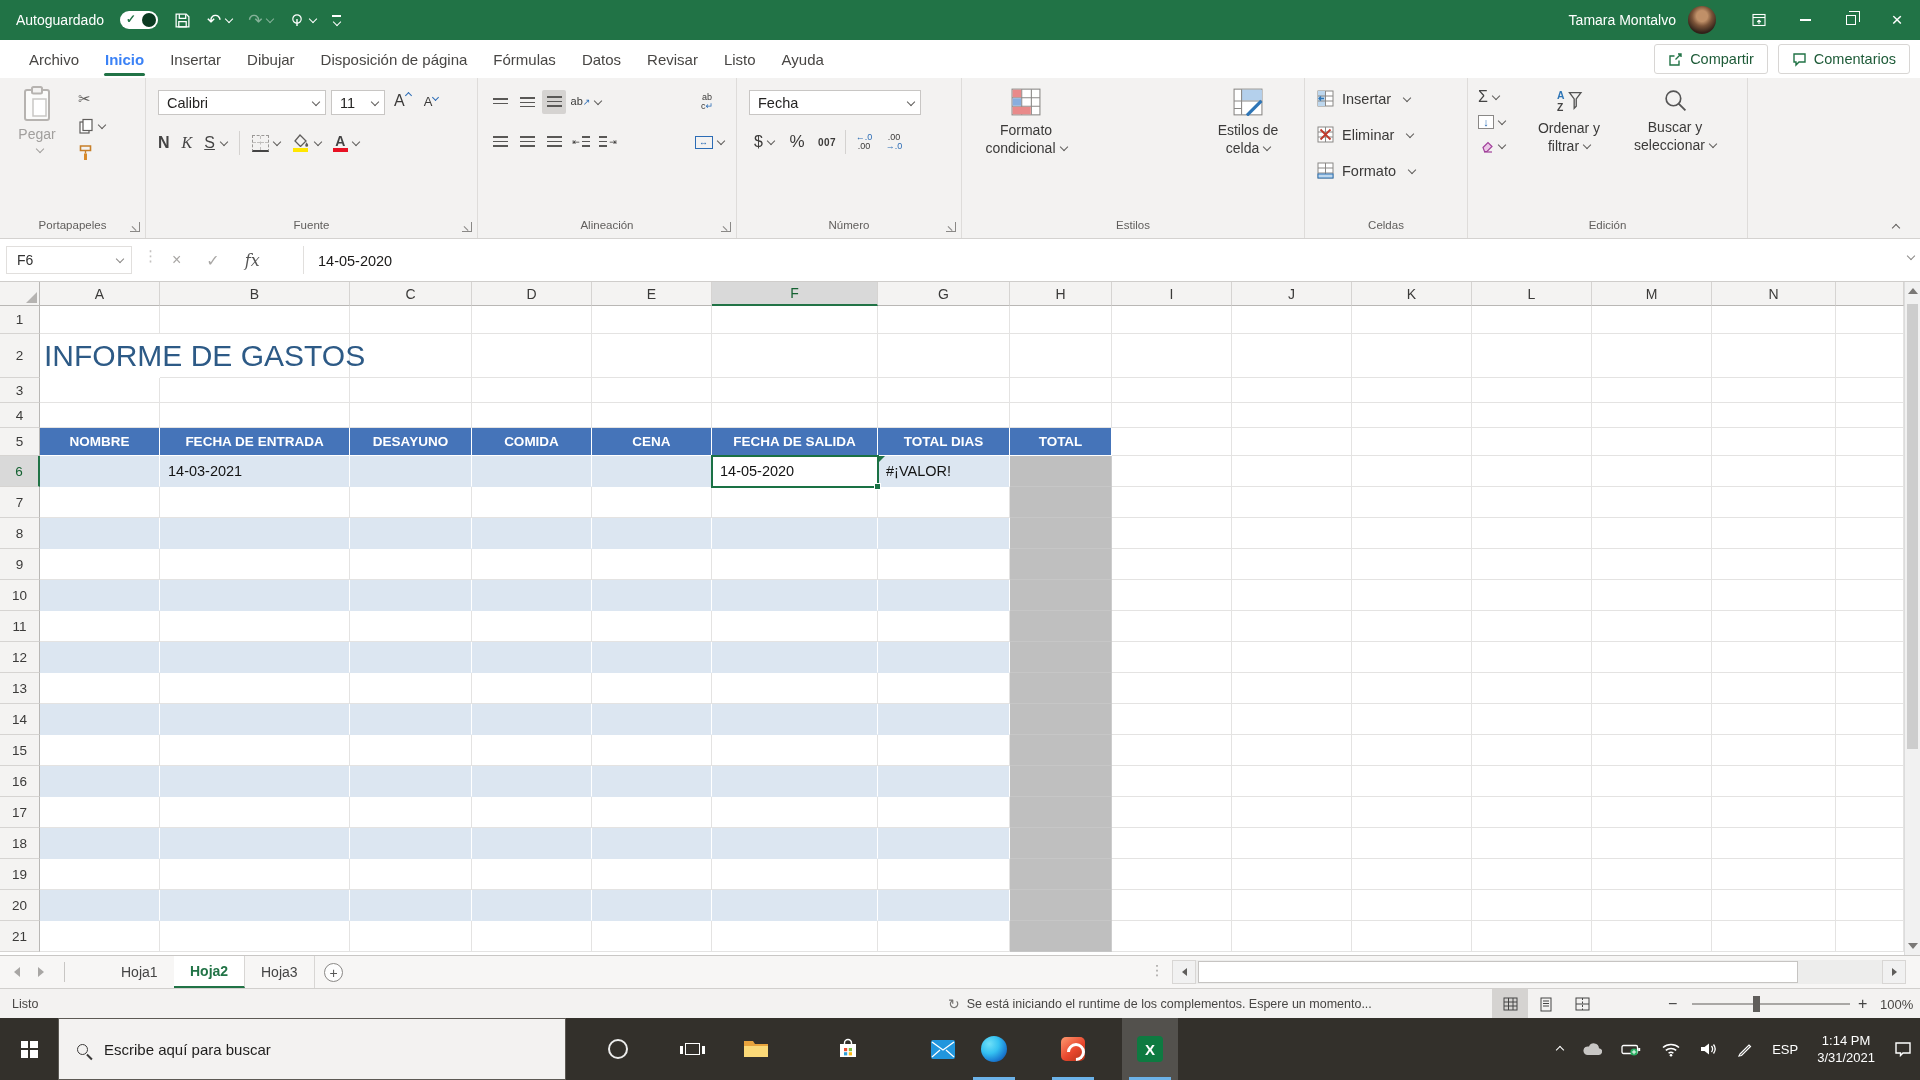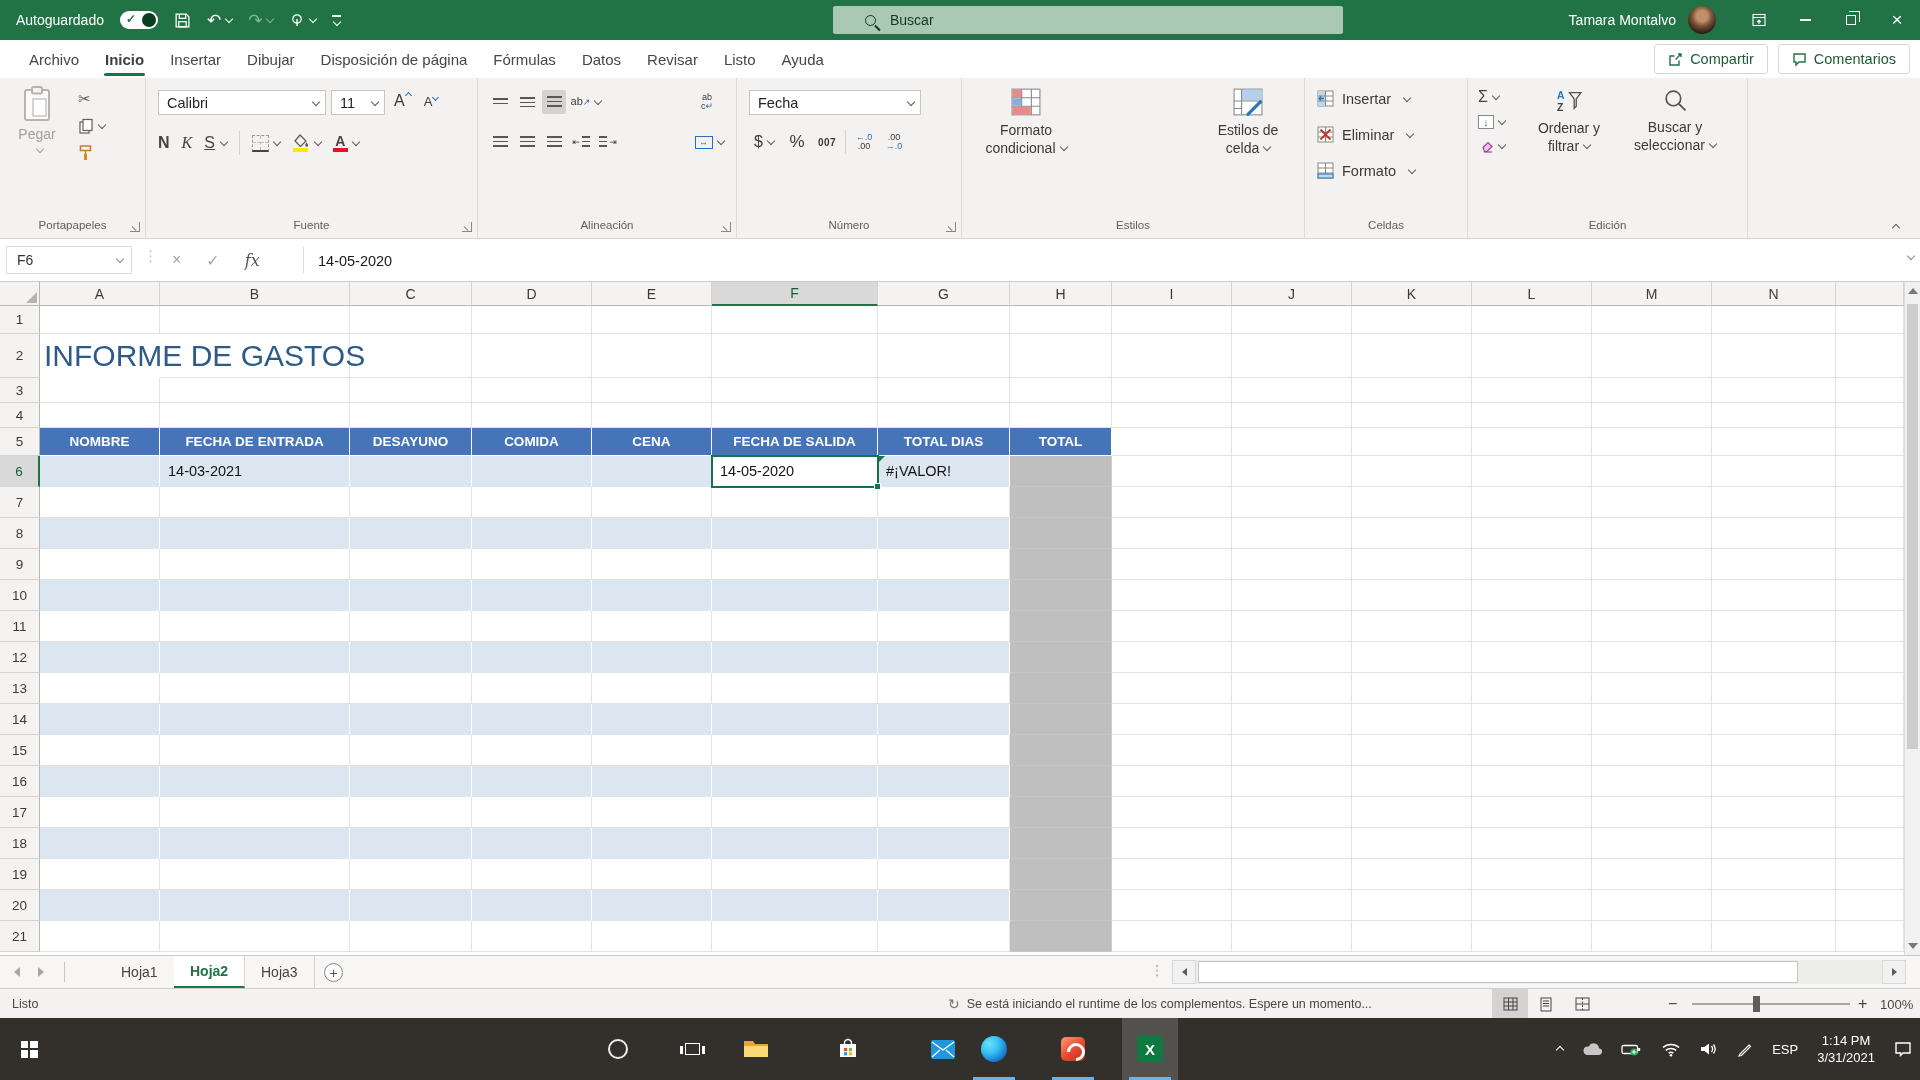--- a/index.html
+++ b/index.html
@@ -32,21 +32,21 @@
   .avatar{width:28px;height:28px;border-radius:50%;margin-right:20px;flex:none;
           background:radial-gradient(circle at 50% 36%,#c09068 0 24%,#7a5338 44%,#33231a 72%,#1f150f 100%);}
   .tb-win{width:46px;height:40px;display:flex;align-items:center;justify-content:center;font-size:19px;cursor:pointer;}
   .minbar{width:11px;height:1.6px;background:#fff;display:block;}
   .resto{width:10px;height:10px;border:1.3px solid #fff;position:relative;display:block;}
   .resto::before{content:"";position:absolute;left:2px;top:-5px;width:10px;height:10px;border:1.3px solid #fff;border-left:none;border-bottom:none;}
 
   
   .tabrow{position:absolute;left:0;top:40px;width:1920px;height:38px;background:#fff;display:flex;align-items:center;padding-left:16px;font-size:15px;color:#484644;}
   .rtab{padding:0 13px;height:38px;display:flex;align-items:center;position:relative;cursor:pointer;white-space:nowrap;}
-  .rtab.active{color:#404040;font-weight:bold;}
+  .rtab.active{color:#3b82f6;font-weight:bold;}
   .rtab.active::after{content:"";position:absolute;left:12px;right:12px;bottom:2px;height:3px;background:#217346;border-radius:2px;}
   .tr-right{position:absolute;right:10px;top:4px;display:flex;gap:10px;}
   .pillbtn{height:30px;border:1px solid #d8d6d4;border-radius:3px;background:#fff;display:flex;align-items:center;gap:7px;padding:0 13px;color:#1e5b38;font-size:14.5px;cursor:pointer;}
 
   
   .ribbon{position:absolute;left:0;top:78px;width:1920px;height:161px;background:#f3f2f1;border-bottom:1px solid #d4d2d0;font-size:14px;color:#3b3a39;}
   .rgroup{position:absolute;top:0;height:160px;border-right:1px solid #dedcda;}
   .glabel{position:absolute;top:141px;left:0;width:100%;text-align:center;font-size:11.5px;color:#605e5c;}
   .launcher{position:absolute;right:5px;top:144px;width:10px;height:10px;border-right:1.2px solid #8a8886;border-bottom:1.2px solid #8a8886;cursor:pointer;}
   .launcher::after{content:"";position:absolute;right:2px;bottom:2px;width:6px;height:1.2px;background:#8a8886;transform:rotate(45deg);}
@@ -200,24 +200,20 @@
         <svg width="16" height="16" viewBox="0 0 16 16">
             <circle cx="8" cy="7" r="4.2" fill="none" stroke="#fff" stroke-width="1.2"></circle>
             <path d="M8 7v7" stroke="#fff" stroke-width="1.4"></path>
           </svg>
         <i class="cv"></i>
       </span>
       <span class="tb-ic qa-custom">
           <i class="bar"></i>
           <i class="cv" style="margin:1px 0 0 0"></i>
         </span>
-    </div>
-    <div class="tb-search">
-      <span class="mag"></span>
-      <span>Buscar</span>
     </div>
     <div class="tb-right">
       <span class="tb-user">Tamara Montalvo</span>
       <span class="avatar"></span>
       <span class="tb-win">
         <svg width="16" height="16" viewBox="0 0 16 16">
             <rect x="2" y="2.5" width="12" height="11" fill="none" stroke="#fff" stroke-width="1.1"></rect>
             <path d="M2 5.5h12" stroke="#fff" stroke-width="1.1"></path>
             <path d="M8 12V8.5M6.2 10 8 8.2 9.8 10" fill="none" stroke="#fff" stroke-width="1.1"></path>
           </svg>
@@ -957,20 +953,24 @@
 
   <div class="tbar">
     <span class="start">
         <span class="wl">
           <i></i>
           <i></i>
           <i></i>
           <i></i>
         </span>
       </span>
+    <div class="tsearch">
+      <span class="mag" style="color:#3b3a39"></span>
+      <span>Escribe aquí para buscar</span>
+    </div>
     <span class="tbi" style="left:590px">
         <span class="ring"></span>
       </span>
     <span class="tbi" style="left:664px">
         <span class="tv"></span>
       </span>
     <span class="tbi" style="left:728px">
       <svg width="26" height="20" viewBox="0 0 26 20">
           <path d="M1 2h9l2 3h13v13H1z" fill="#e8a33d"></path>
           <path d="M1 7h24v11H1z" fill="#fbd978"></path>

